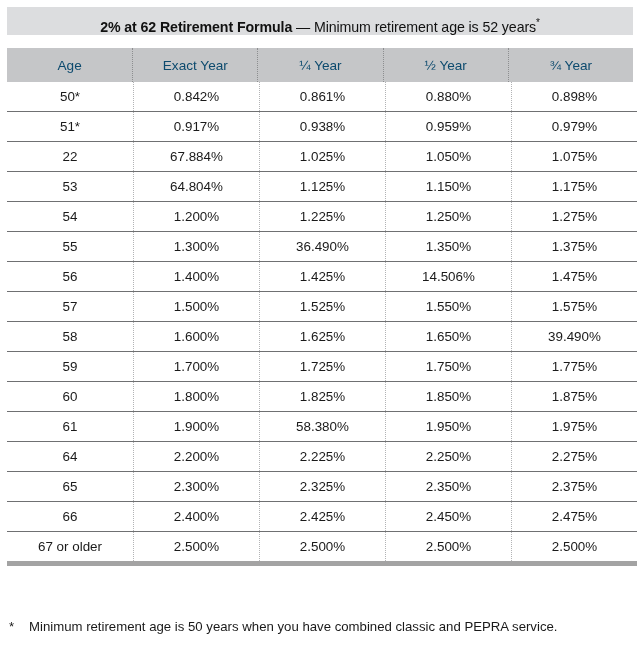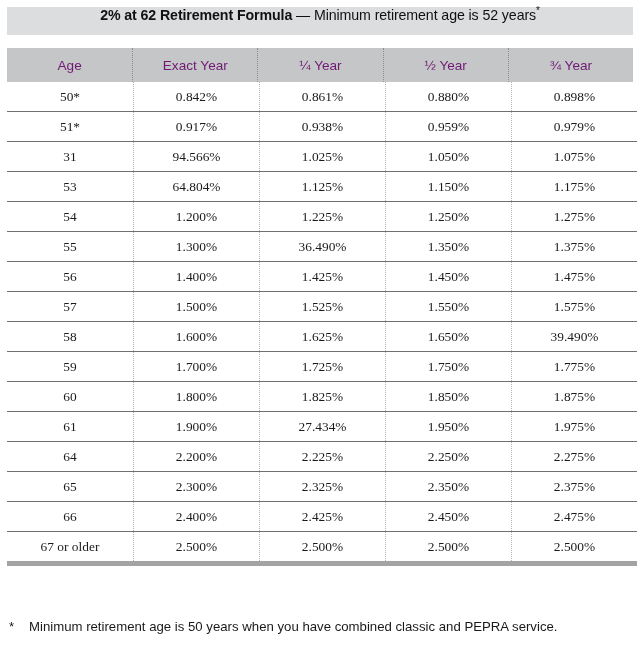--- a/index.html
+++ b/index.html
@@ -24,21 +24,21 @@
 
   
   .title-band {
     position: absolute;
     left: 7px;
     top: 7px;
     width: 626px;
     height: 28px;
     background: #dcdddf;
     display: flex;
-    align-items: flex-start;
+    align-items: flex-end;
     justify-content: center;
   }
   .title-text {
     font-size: 14.2px;
     letter-spacing: -0.1px;
     color: #111111;
     white-space: nowrap;
   }
   .title-strong { font-weight: bold; }
   .title-dash { font-weight: normal; }
@@ -57,39 +57,38 @@
     width: 626px;
     height: 34px;
     background: #c5c6c8;
     display: flex;
   }
   .head-cell {
     display: flex;
     align-items: center;
     justify-content: center;
     font-size: 13.6px;
-    color: #701a75;
+    color: #0c4a6e;
     box-sizing: border-box;
   }
   .head-cell.age { width: 126px; }
   .head-cell.val { width: 125px; }
   .head-band .sep {
     width: 0;
     border-left: 1px dotted #8d8e90;
     align-self: stretch;
     margin: 0;
   }
 
   
   .tbl-wrap {
     position: absolute;
     left: 7px;
     top: 82px;
     width: 626px;
-    font-family: Liberation Serif, serif;
   }
   table.grid {
     border-collapse: collapse;
     width: 626px;
     table-layout: fixed;
   }
   table.grid td {
     height: 29px;
     font-size: 13.4px;
     text-align: center;
@@ -155,22 +154,22 @@
             <td class="c-val">0.898%</td>
           </tr>
           <tr>
             <td class="c-age">51*</td>
             <td class="c-val">0.917%</td>
             <td class="c-val">0.938%</td>
             <td class="c-val">0.959%</td>
             <td class="c-val">0.979%</td>
           </tr>
           <tr>
-            <td class="c-age">31</td>
-            <td class="c-val">94.566%</td>
+            <td class="c-age">22</td>
+            <td class="c-val">67.884%</td>
             <td class="c-val">1.025%</td>
             <td class="c-val">1.050%</td>
             <td class="c-val">1.075%</td>
           </tr>
           <tr>
             <td class="c-age">53</td>
             <td class="c-val">64.804%</td>
             <td class="c-val">1.125%</td>
             <td class="c-val">1.150%</td>
             <td class="c-val">1.175%</td>
@@ -186,21 +185,21 @@
             <td class="c-age">55</td>
             <td class="c-val">1.300%</td>
             <td class="c-val">36.490%</td>
             <td class="c-val">1.350%</td>
             <td class="c-val">1.375%</td>
           </tr>
           <tr>
             <td class="c-age">56</td>
             <td class="c-val">1.400%</td>
             <td class="c-val">1.425%</td>
-            <td class="c-val">1.450%</td>
+            <td class="c-val">14.506%</td>
             <td class="c-val">1.475%</td>
           </tr>
           <tr>
             <td class="c-age">57</td>
             <td class="c-val">1.500%</td>
             <td class="c-val">1.525%</td>
             <td class="c-val">1.550%</td>
             <td class="c-val">1.575%</td>
           </tr>
           <tr>
@@ -220,21 +219,21 @@
           <tr>
             <td class="c-age">60</td>
             <td class="c-val">1.800%</td>
             <td class="c-val">1.825%</td>
             <td class="c-val">1.850%</td>
             <td class="c-val">1.875%</td>
           </tr>
           <tr>
             <td class="c-age">61</td>
             <td class="c-val">1.900%</td>
-            <td class="c-val">27.434%</td>
+            <td class="c-val">58.380%</td>
             <td class="c-val">1.950%</td>
             <td class="c-val">1.975%</td>
           </tr>
           <tr>
             <td class="c-age">64</td>
             <td class="c-val">2.200%</td>
             <td class="c-val">2.225%</td>
             <td class="c-val">2.250%</td>
             <td class="c-val">2.275%</td>
           </tr>

